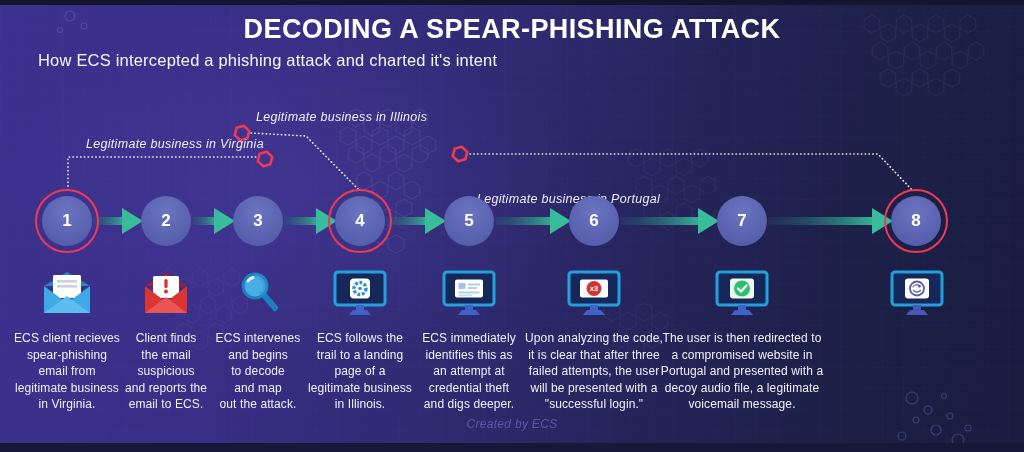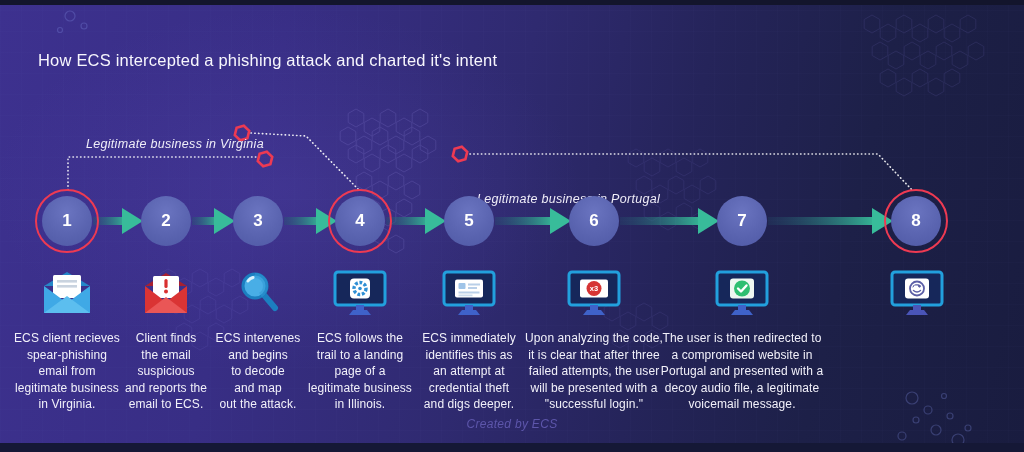--- a/index.html
+++ b/index.html
@@ -158,39 +158,41 @@
         <circle cx="968" cy="428" r="3"></circle>
       <circle cx="70" cy="16" r="5"></circle>
         <circle cx="84" cy="26" r="3"></circle>
         <circle cx="60" cy="30" r="2.5"></circle>
     </g>
   </svg>
 
   <div class="strip-top"></div>
   <div class="strip-bottom"></div>
 
+  <div class="title">DECODING A SPEAR-PHISHING ATTACK</div>
   <div class="subtitle">How ECS intercepted a phishing attack and charted it's intent</div>
 
   <svg class="lines" width="1024" height="452">
     <defs>
       <path id="rhx" d="M0,-7.5 L6.5,-3.75 L6.5,3.75 L0,7.5 L-6.5,3.75 L-6.5,-3.75 Z"></path>
     </defs>
     <g fill="none" stroke="#ffffff" stroke-width="1.6" stroke-linecap="round" stroke-dasharray="0.4 3.4" opacity="0.9">
       <polyline points="68,190 68,157 256,157"></polyline>
       <polyline points="251,133 306,136 358,189"></polyline>
       <polyline points="470,154 878,154 913,191"></polyline>
     </g>
     <g fill="none" stroke="#ee3a52" stroke-width="2.6">
       <use href="#rhx" transform="translate(265,159) rotate(14)"></use>
       <use href="#rhx" transform="translate(242,133) rotate(14)"></use>
       <use href="#rhx" transform="translate(460,154) rotate(14)"></use>
     </g>
   </svg>
 
   <div class="annot annot-v">Legitimate business in Virginia</div>
+  <div class="annot annot-i">Legitimate business in Illinois</div>
   <div class="annot annot-p">Legitimate business in Portugal</div>
 
   <svg class="arrow" style="left:93px" width="50" height="28">
     <defs>
         <linearGradient id="ag1" x1="0" y1="0" x2="1" y2="0">
           <stop offset="0" stop-color="#24566e" stop-opacity=".35"></stop>
           <stop offset="1" stop-color="#36b897"></stop>
         </linearGradient>
       </defs>
     <rect x="0" y="10" width="33" height="8" fill="url(#ag1)"></rect>

